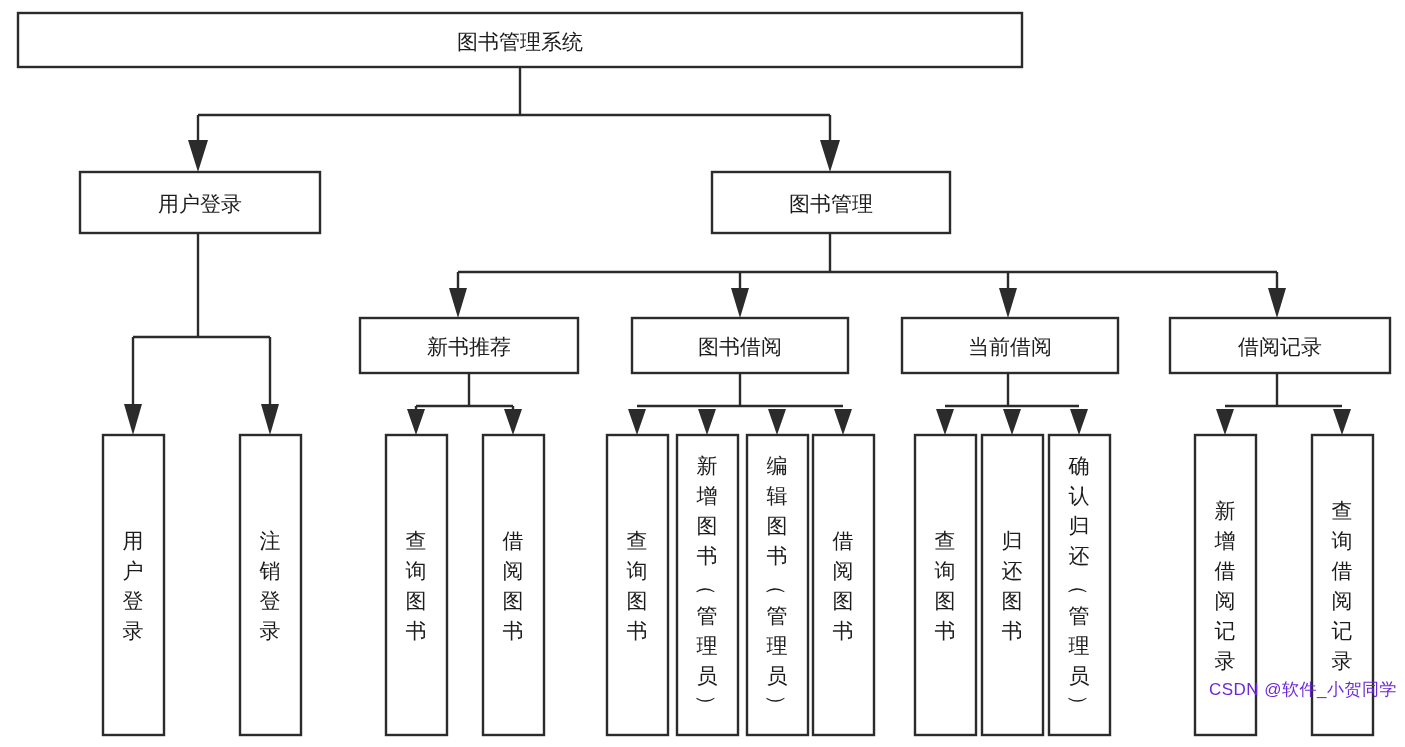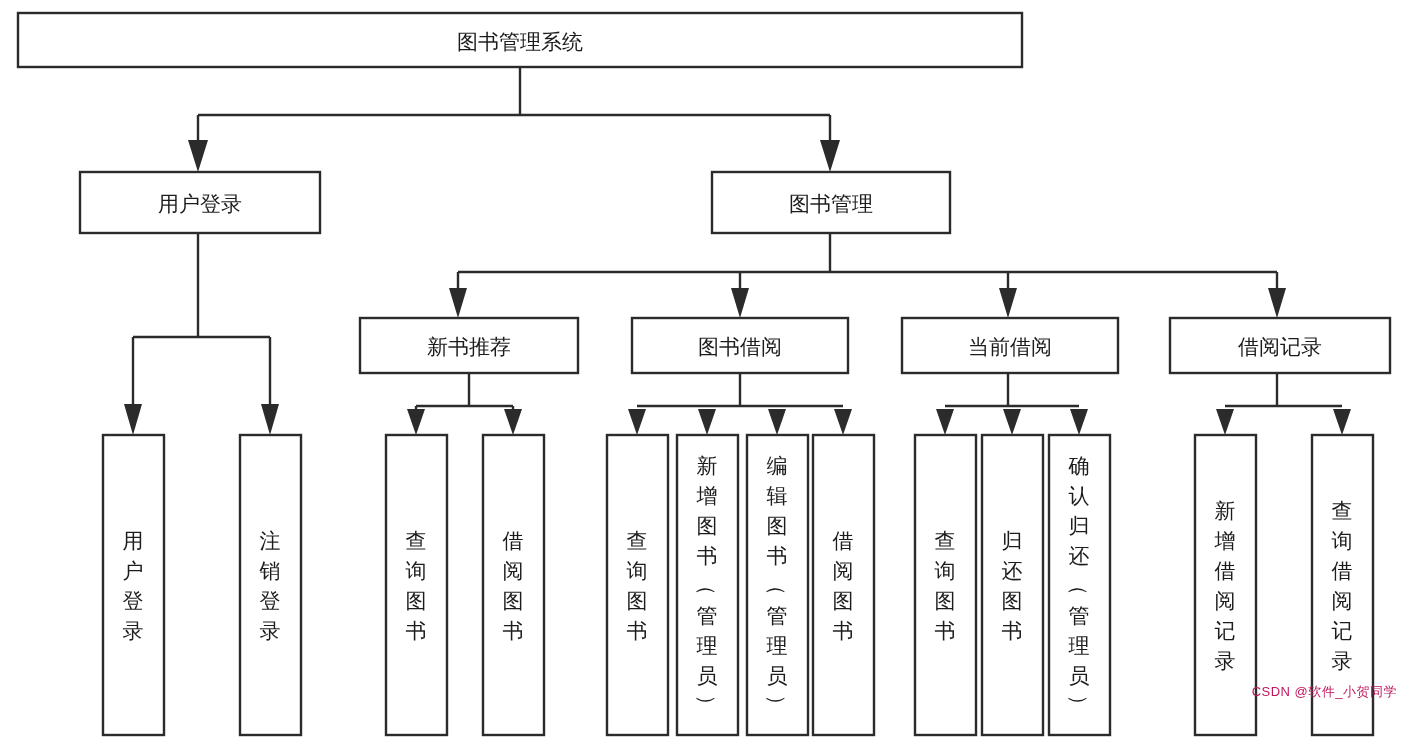--- a/index.html
+++ b/index.html
@@ -53,22 +53,22 @@
     fill: #1c1c1c;
     font-family: "Liberation Sans", "DejaVu Sans", sans-serif;
     font-size: 21px;
     text-anchor: middle;
   }
   .watermark {
     position: absolute;
     right: 8px;
     bottom: 6px;
     font-family: "Liberation Sans", "DejaVu Sans", sans-serif;
-    font-size: 13px;
-    color: #be185d;
+    font-size: 17px;
+    color: #6d28d9;
     letter-spacing: 0.5px;
     white-space: nowrap;
     pointer-events: none;
   }
 </style>
 </head>
 <body>
 
 <div id="diagram-root">
 

